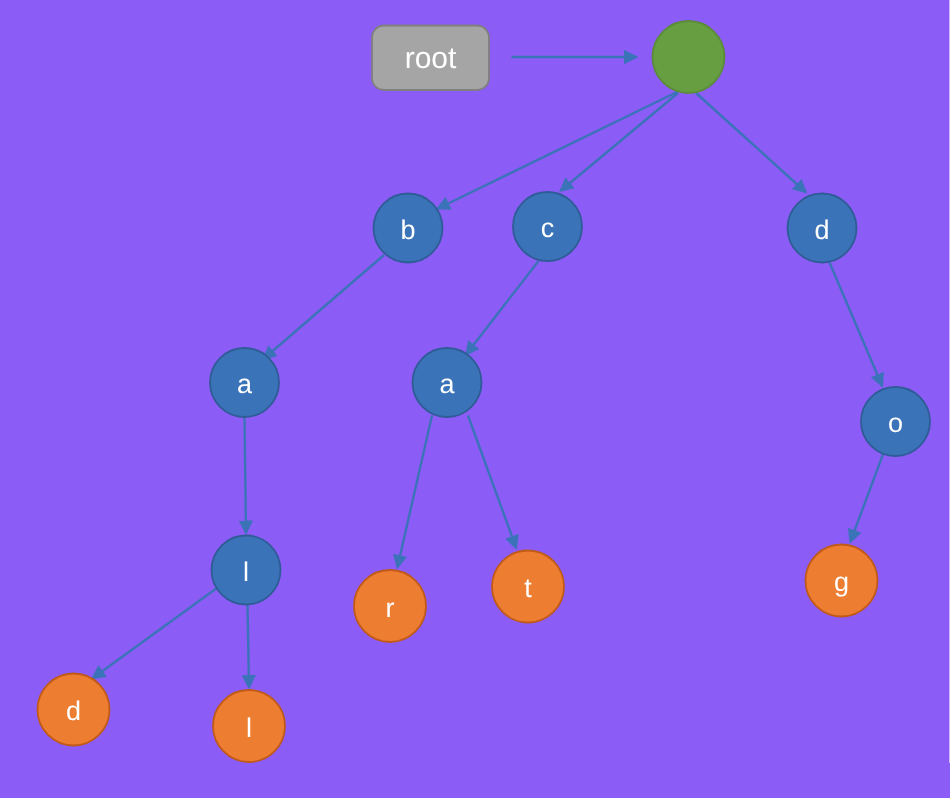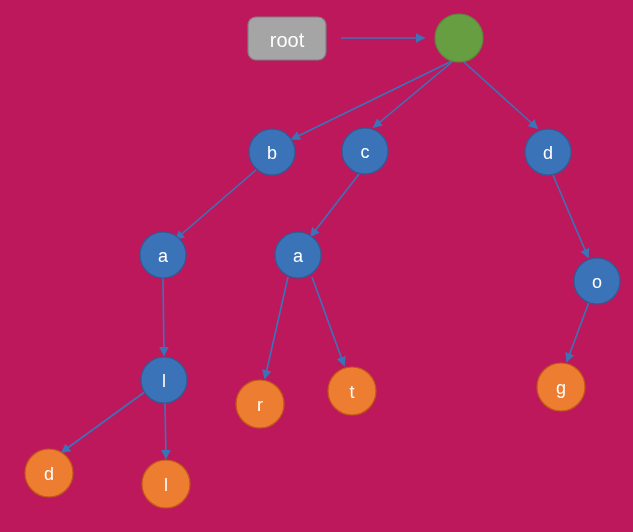--- a/index.html
+++ b/index.html
@@ -10,21 +10,21 @@
   body {
     width: 633px;
     height: 532px;
     font-family: "Liberation Sans", sans-serif;
     overflow: hidden;
   }
   #diagram-root {
     position: relative;
     width: 633px;
     height: 532px;
-    background: #be185d;
+    background: #8b5cf6;
   }
   svg#trie-svg {
     position: absolute;
     top: 0;
     left: 0;
     width: 633px;
     height: 532px;
     display: block;
   }
   .node-label {

